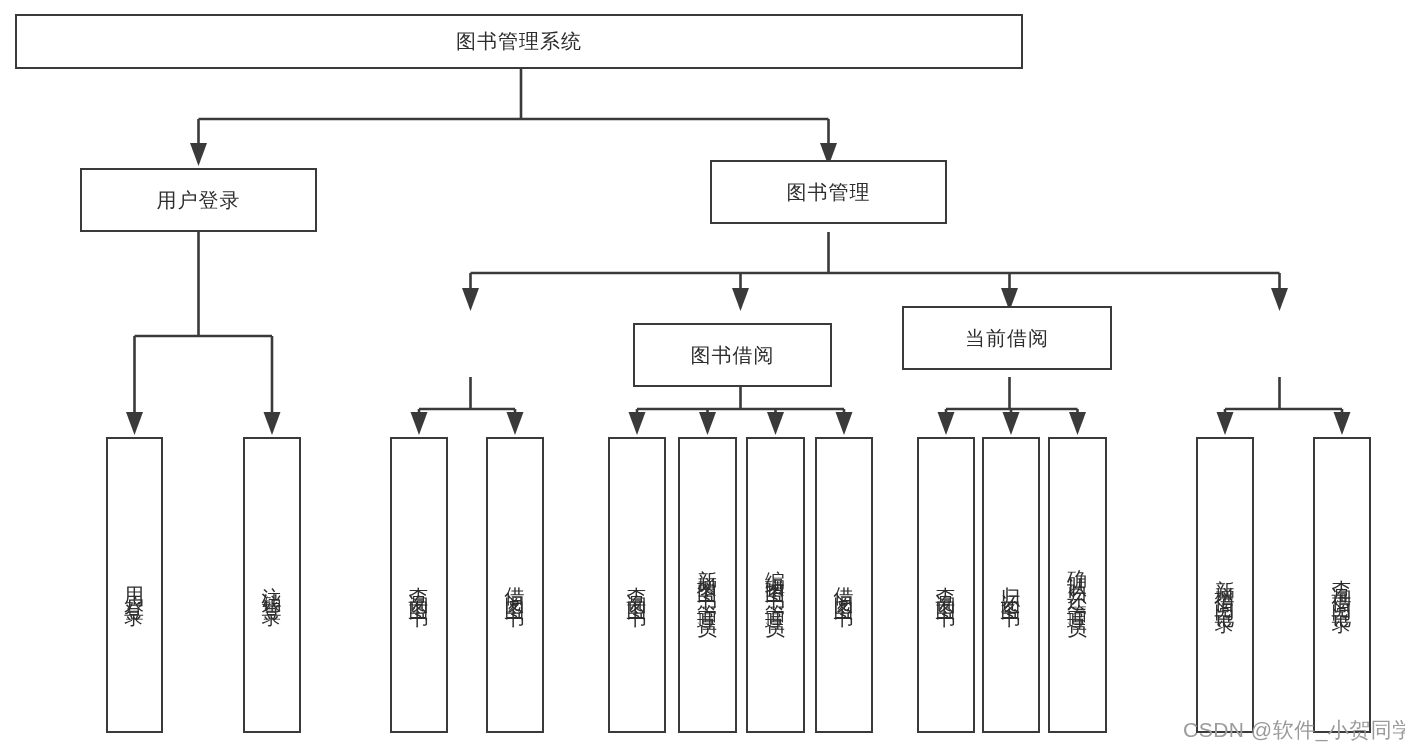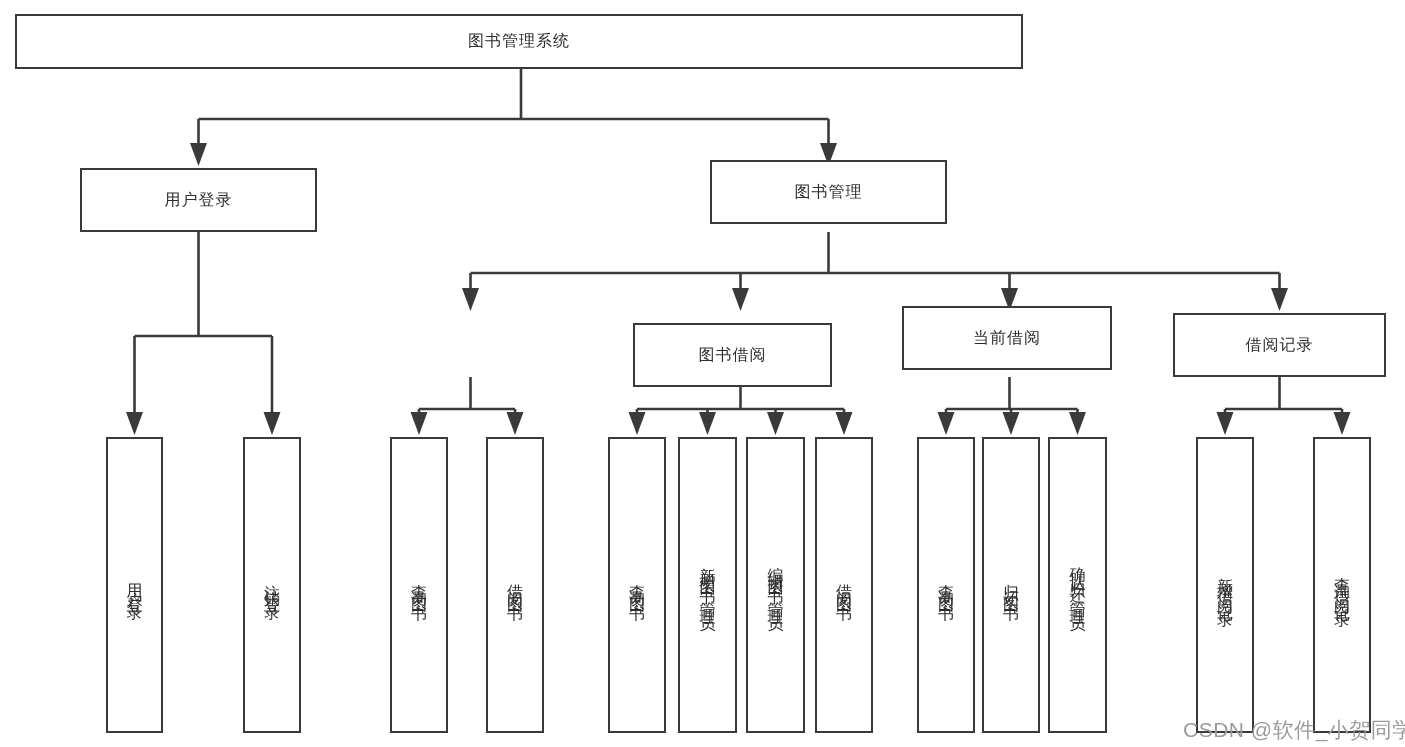--- a/index.html
+++ b/index.html
@@ -38,21 +38,21 @@
   }
   .box{
     position:absolute;
     box-sizing:border-box;
     background:var(--node-fill);
     border:2.5px solid var(--line);
     display:flex;
     align-items:center;
     justify-content:center;
     color:var(--text);
-    font-size:16px;
+    font-size:20px;
     z-index:2;
     text-align:center;
   }
   .hbox .lbl{
     white-space:nowrap;
     letter-spacing:1px;
   }
   .vbox .lbl{
     writing-mode:vertical-rl;
     text-orientation:mixed;
@@ -135,23 +135,20 @@
   <div class="box hbox" style="left:710px;top:160px;width:237px;height:64px">
     <span class="lbl">图书管理</span>
   </div>
 
   <div class="box hbox" style="left:633px;top:323px;width:199px;height:64px">
     <span class="lbl">图书借阅</span>
   </div>
   <div class="box hbox" style="left:902px;top:306px;width:210px;height:64px">
     <span class="lbl">当前借阅</span>
   </div>
-  <div class="box hbox" style="left:1173px;top:313px;width:213px;height:64px">
-    <span class="lbl">借阅记录</span>
-  </div>
 
   <div class="box vbox" style="left:106px;top:437px;width:57px;height:296px">
     <span class="lbl">用户登录</span>
   </div>
   <div class="box vbox" style="left:243px;top:437px;width:58px;height:296px">
     <span class="lbl">注销登录</span>
   </div>
 
   <div class="box vbox" style="left:390px;top:437px;width:58px;height:296px">
     <span class="lbl">查询图书</span>

